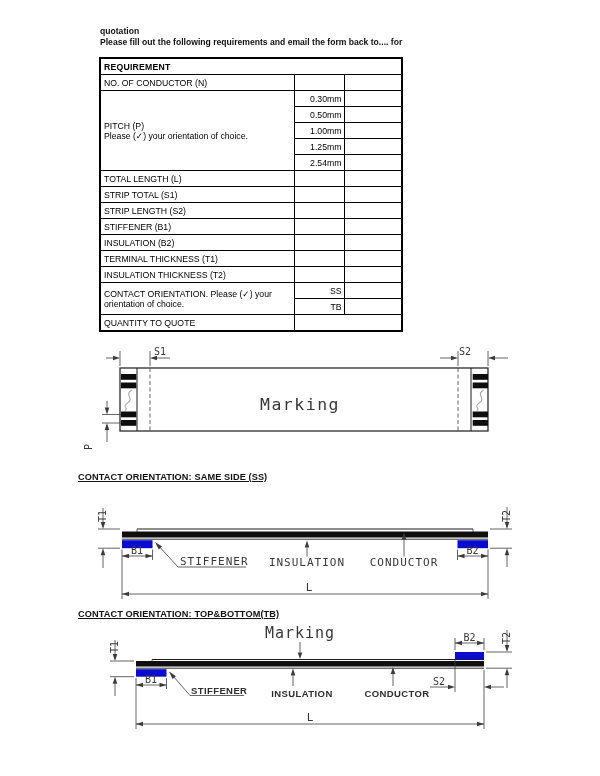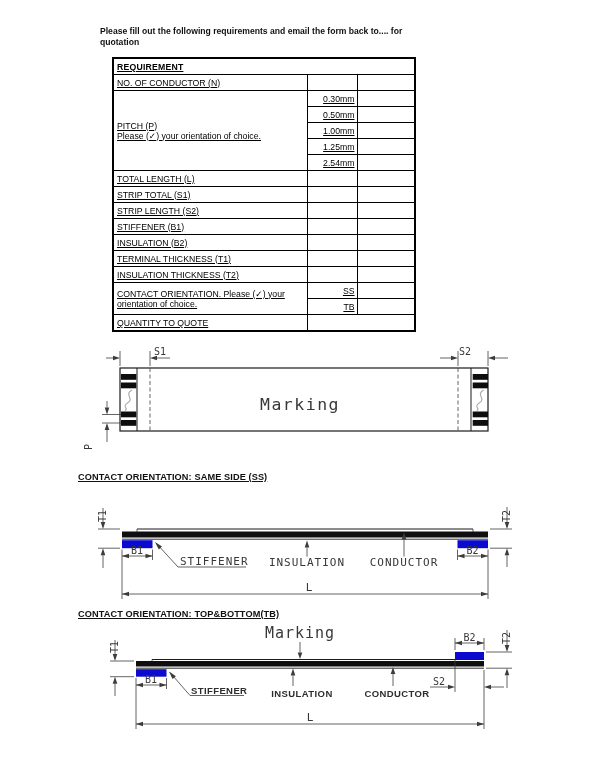--- a/index.html
+++ b/index.html
@@ -1,21 +1,21 @@
 <!DOCTYPE html>
 <html><head>
 <meta charset="utf-8">
 <style>
   html,body{margin:0;padding:0;background:#ffffff;}
   #page{position:relative;width:600px;height:776px;background:#ffffff;overflow:hidden;
         font-family:"Liberation Sans",sans-serif;color:#000;}
   .intro{position:absolute;left:100px;top:26px;width:330px;font-weight:bold;
          font-size:8.6px;line-height:11px;color:#111;}
-  table.req{position:absolute;left:112px;top:57px;width:304px;border-collapse:collapse;
-            border:2px solid #000;table-layout:fixed;text-decoration:underline;}
+  table.req{position:absolute;left:99px;top:57px;width:304px;border-collapse:collapse;
+            border:2px solid #000;table-layout:fixed;}
   table.req td{border:1px solid #000;font-size:8.7px;line-height:10px;padding:1px 2px 1px 3px;
                height:13px;overflow:hidden;white-space:nowrap;}
   td.title-cell{font-size:15px;font-weight:bold;height:20px;padding:2px 4px;letter-spacing:0.2px;}
   td.opt{text-align:right;padding:1px 1px;}
   td.chk{padding:0;}
   .two-line span{display:block;}
   .sec-title{position:absolute;font-weight:bold;font-size:9.2px;color:#111;letter-spacing:0.1px;text-decoration:underline;}
   svg{position:absolute;overflow:visible;}
   .k{stroke:#1a1a1a;stroke-width:1;fill:none;}
   .thin{stroke:#3c3c3c;stroke-width:0.8;fill:none;}
@@ -23,22 +23,22 @@
   .cad{font-family:"DejaVu Sans Mono",monospace;fill:#383838;}
   .blab{font-family:"Liberation Sans",sans-serif;font-weight:bold;font-size:9.5px;
         fill:#2d2d2d;letter-spacing:0.4px;}
 </style>
 </head>
 <body>
 
 <div id="page">
 
   <div class="intro two-line">
+    <span>quotation</span>
     <span>Please fill out the following requirements and email the form back to.... for</span>
-    <span>quotation</span>
   </div>
 
   <table class="req">
     <colgroup>
         <col style="width:194px">
         <col style="width:50px">
         <col style="width:58px">
       </colgroup>
     <tbody>
         <tr>

